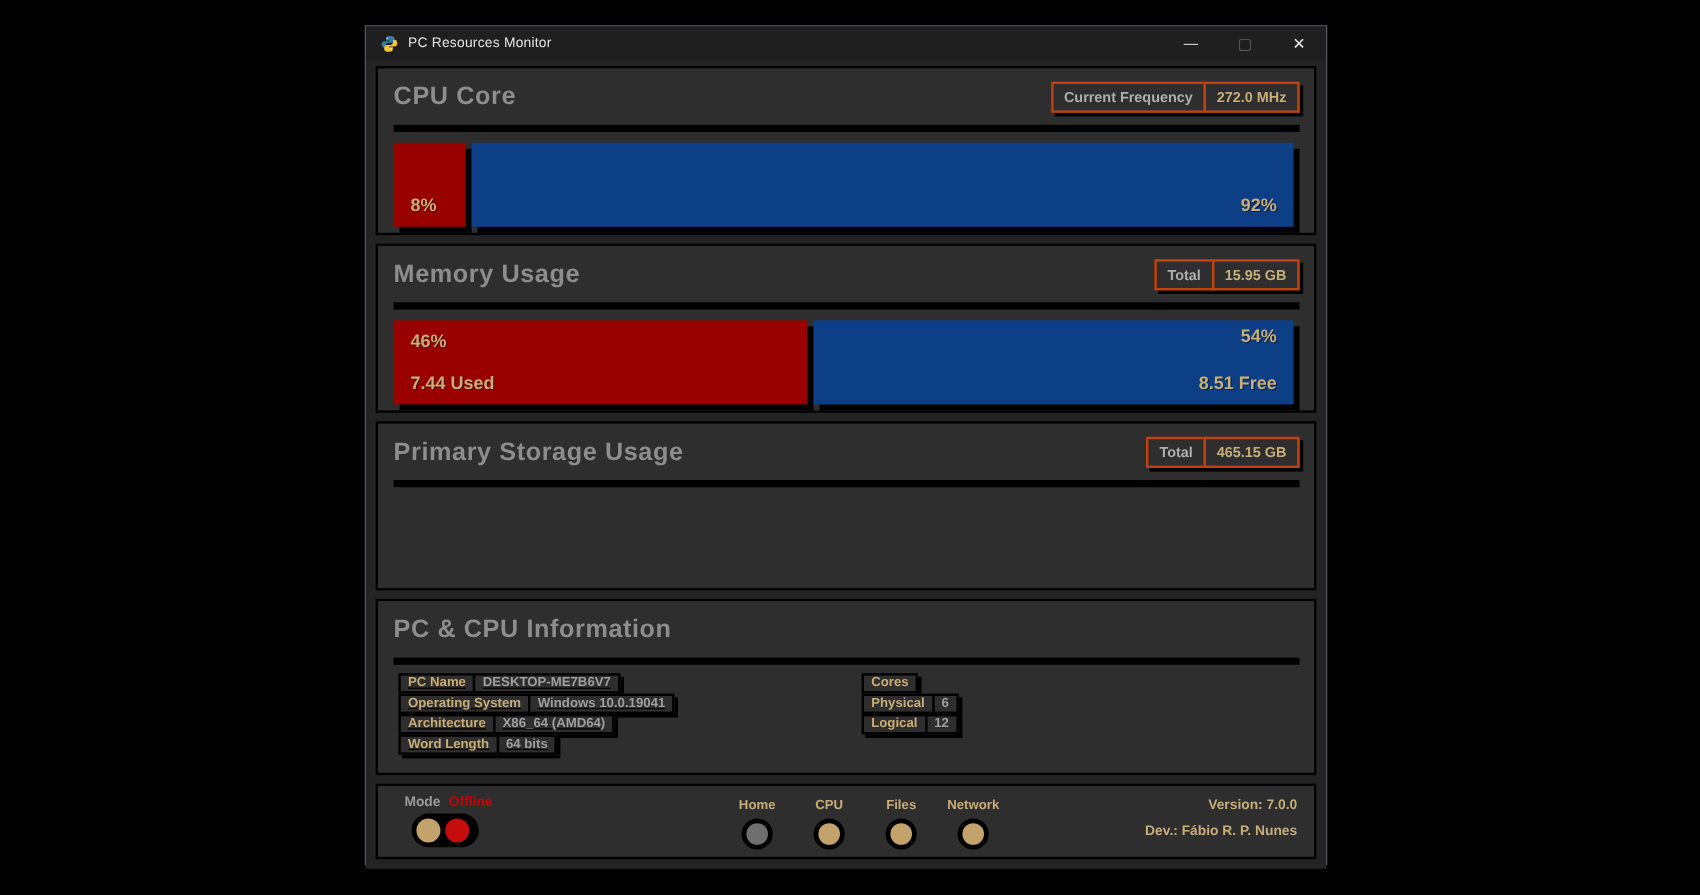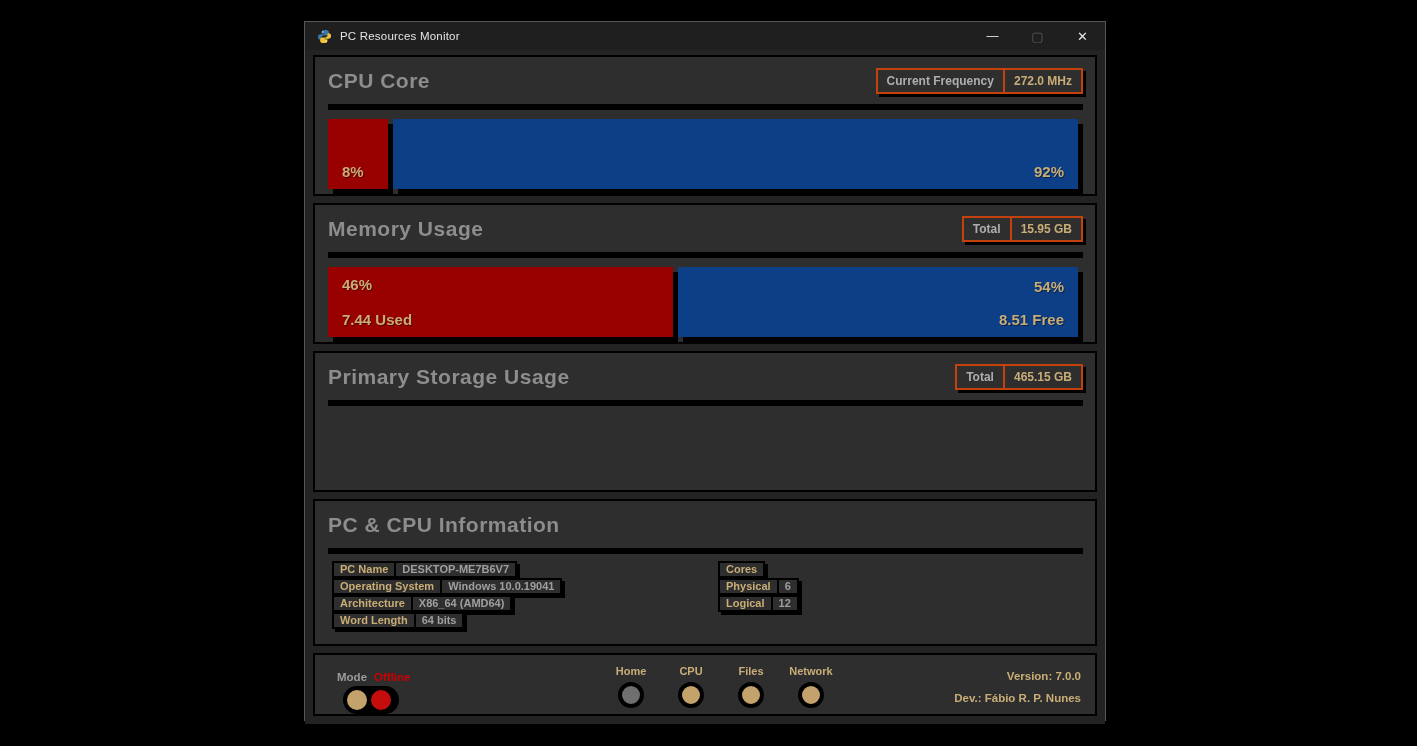--- a/index.html
+++ b/index.html
@@ -40,33 +40,33 @@
   .divider { height:6px; background:#000; margin:7px 12px 0 13px; }
 
   
   .bar-row { margin:9px 17px 0 13px; height:70px; display:flex; }
   .seg { position:relative; height:100%; box-shadow:5px 5px 0 #000; }
   .seg-used { background:#990000; }
   .seg-free { background:#0d3f87; flex:1; margin-left:5px; }
   .seg .pct-b-l  { position:absolute; left:14px;  bottom:9px; }
   .seg .pct-b-r  { position:absolute; right:14px; bottom:9px; }
   .seg .pct-t-l  { position:absolute; left:14px;  top:9px; }
-  .seg .pct-t-r  { position:absolute; right:14px; top:11px; }
+  .seg .pct-t-r  { position:absolute; right:14px; top:5px; }
   .seg span { color:#c9ad77; font-size:15px; font-weight:bold; text-shadow:1px 1px 0 rgba(0,0,0,.45); white-space:nowrap; }
 
   
-  .info-body { position:relative; padding:7px 20px 0 17px; }
+  .info-body { position:relative; padding:7px 20px 0 17px;text-decoration:underline; }
   .info-row { display:flex; width:max-content; box-shadow:3px 3px 0 #000; margin-bottom:0; height:17px; }
   .info-cell { border:2px solid #000; background:#2e2e2e; font-size:11px; font-weight:bold; line-height:13px; padding:0 6px; white-space:nowrap; }
   .info-label { color:#c9ad77; }
   .info-value { color:#9f9f9f; margin-left:-2px; }
   .info-col-right { position:absolute; left:403px; top:7px; }
 
   
-  .footer-inner { position:relative; height:100%; display:flex; align-items:flex-end; padding:0 14px 0 22px; }
+  .footer-inner { position:relative; height:100%; display:flex; align-items:center; padding:0 14px 0 22px; }
   .mode-line { display:flex; gap:7px; font-size:11.5px; font-weight:bold; }
   .mode-word { color:#9a9a9a; }
   .mode-state { color:#cc0000; }
   .toggle-pill { margin-top:3px; margin-left:6px; width:56px; height:28px; background:#000; border-radius:14px;
                  display:flex; align-items:center; padding:0 4px; gap:4px; }
   .dot { width:20px; height:20px; border-radius:50%; cursor:pointer; }
   .dot-online { background:#c3a26b; }
   .dot-offline { background:#c50d0d; }
 
   .nav-block { position:absolute; left:293px; top:10px; display:flex; gap:14px; }

